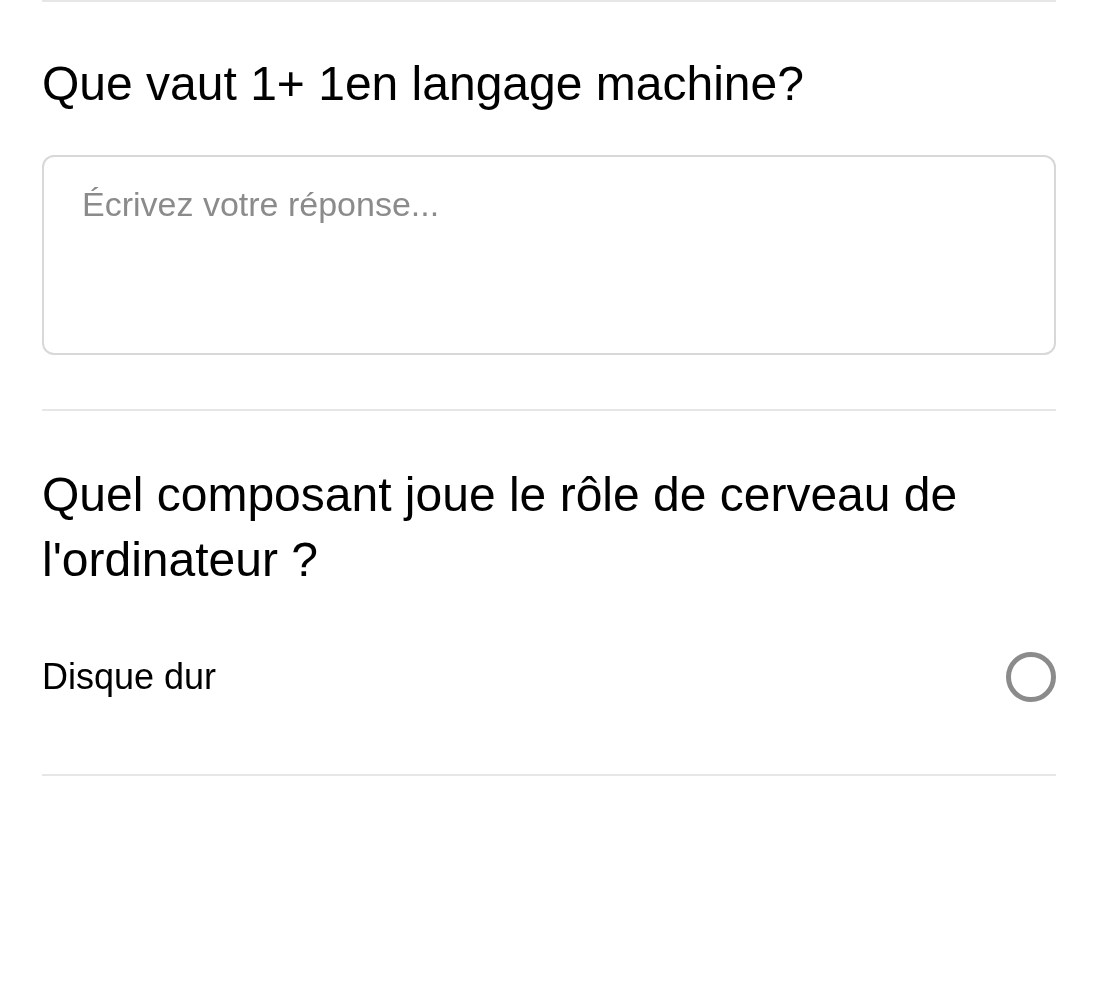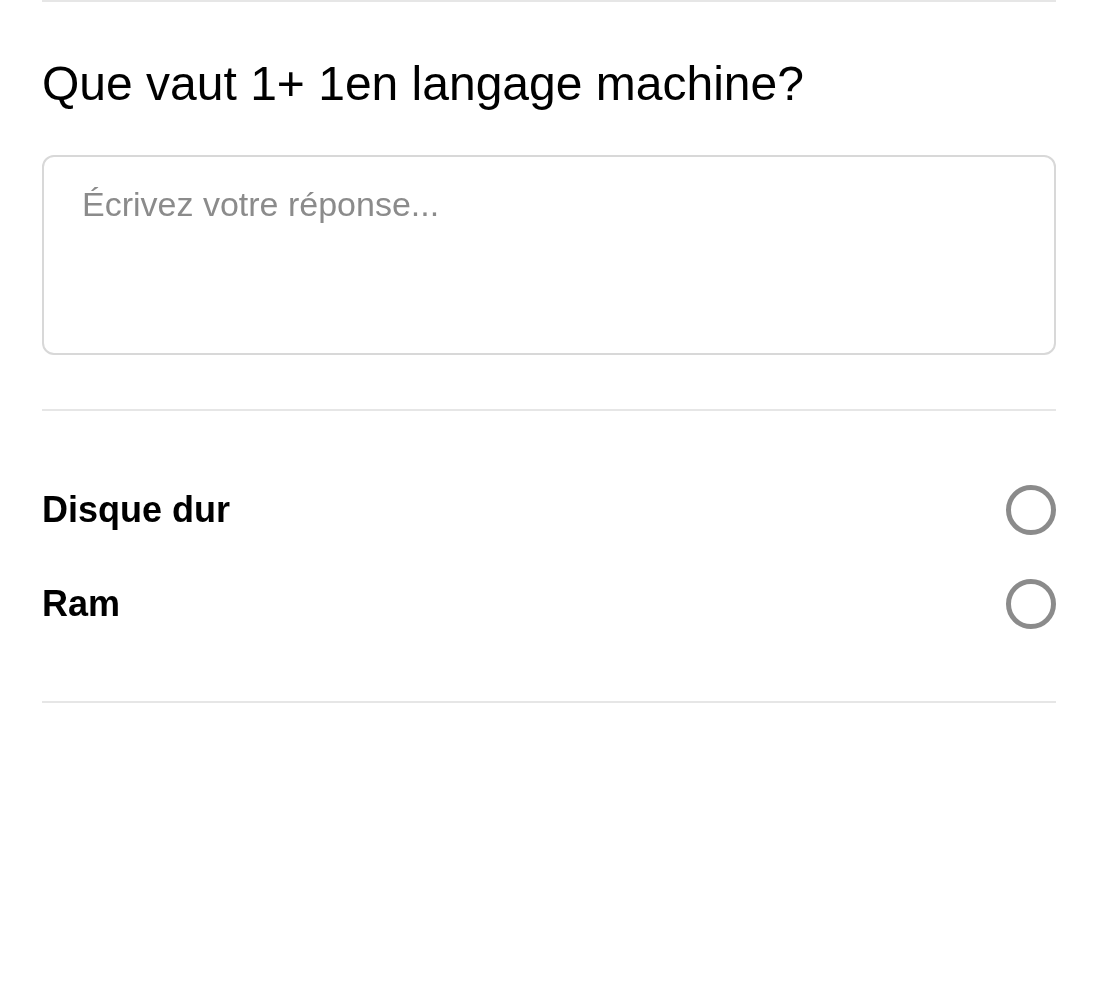--- a/index.html
+++ b/index.html
@@ -59,21 +59,21 @@
     }
     .option-row {
       display: flex;
       align-items: center;
       justify-content: space-between;
       padding: 22px 0;
       cursor: pointer;
     }
     .option-label {
       font-size: 36px;
-      font-weight: 700;
+      font-weight: 400;
       color: #000000;
     }
     .radio-circle {
       width: 50px;
       height: 50px;
       border: 5px solid #8b8b8b;
       border-radius: 50%;
       flex-shrink: 0;
     }
     .bottom-divider {
@@ -88,26 +88,23 @@
 <div class="top-divider"></div>
 
 <div class="question-block">
   <h2 class="question-title">Que vaut 1+ 1en langage machine?</h2>
   <textarea class="textarea-input" placeholder="Écrivez votre réponse..." style=""></textarea>
 </div>
 
 <div class="section-divider"></div>
 
 <div class="question-block">
+  <h2 class="question-title">Quel composant joue le rôle de cerveau de l'ordinateur ?</h2>
 
   <div class="option-row">
     <span class="option-label">Disque dur</span>
     <span class="radio-circle"></span>
   </div>
 
 
-  <div class="option-row">
-    <span class="option-label">Ram</span>
-    <span class="radio-circle"></span>
-  </div>
 </div>
 
 <div class="bottom-divider"></div>
 
 </body></html>

